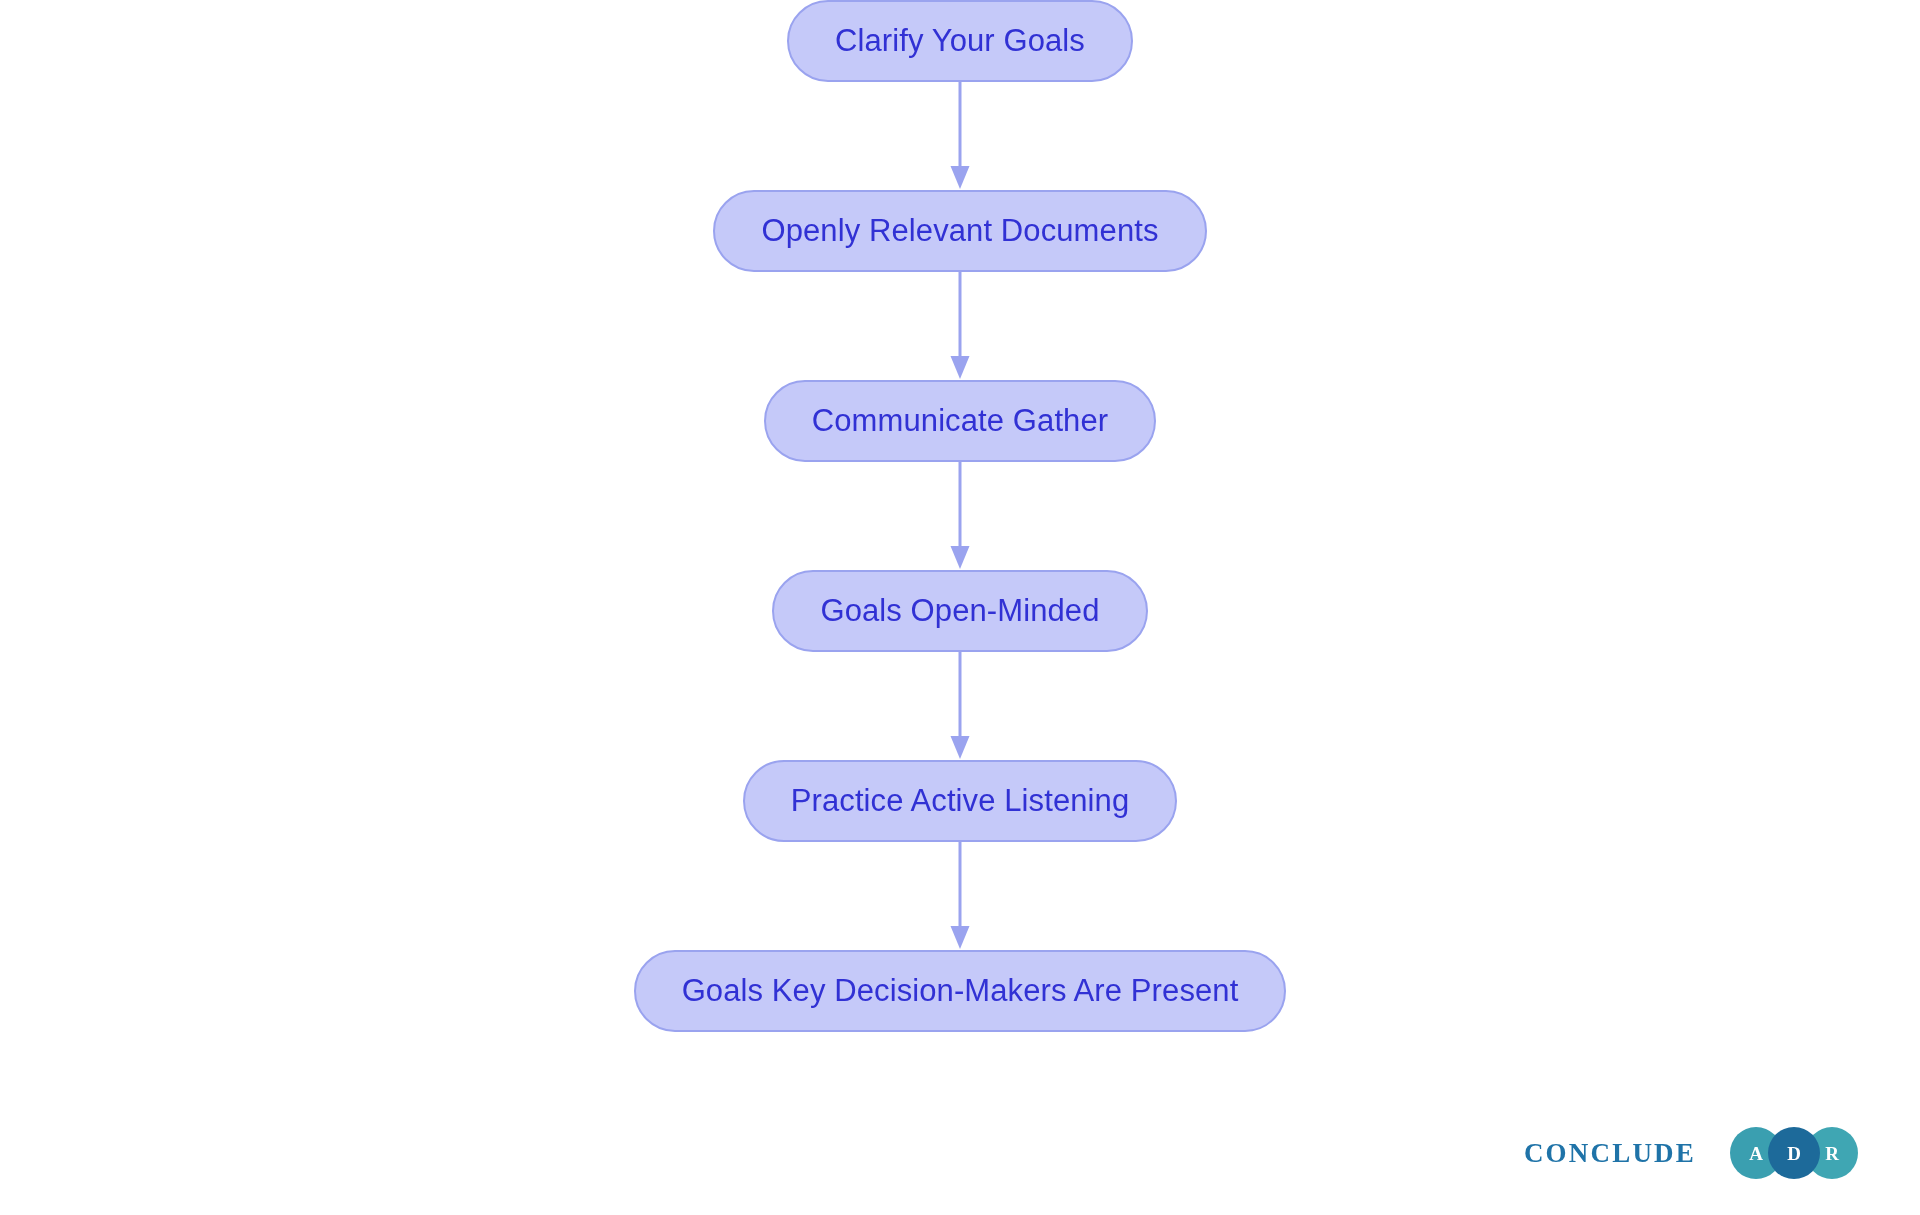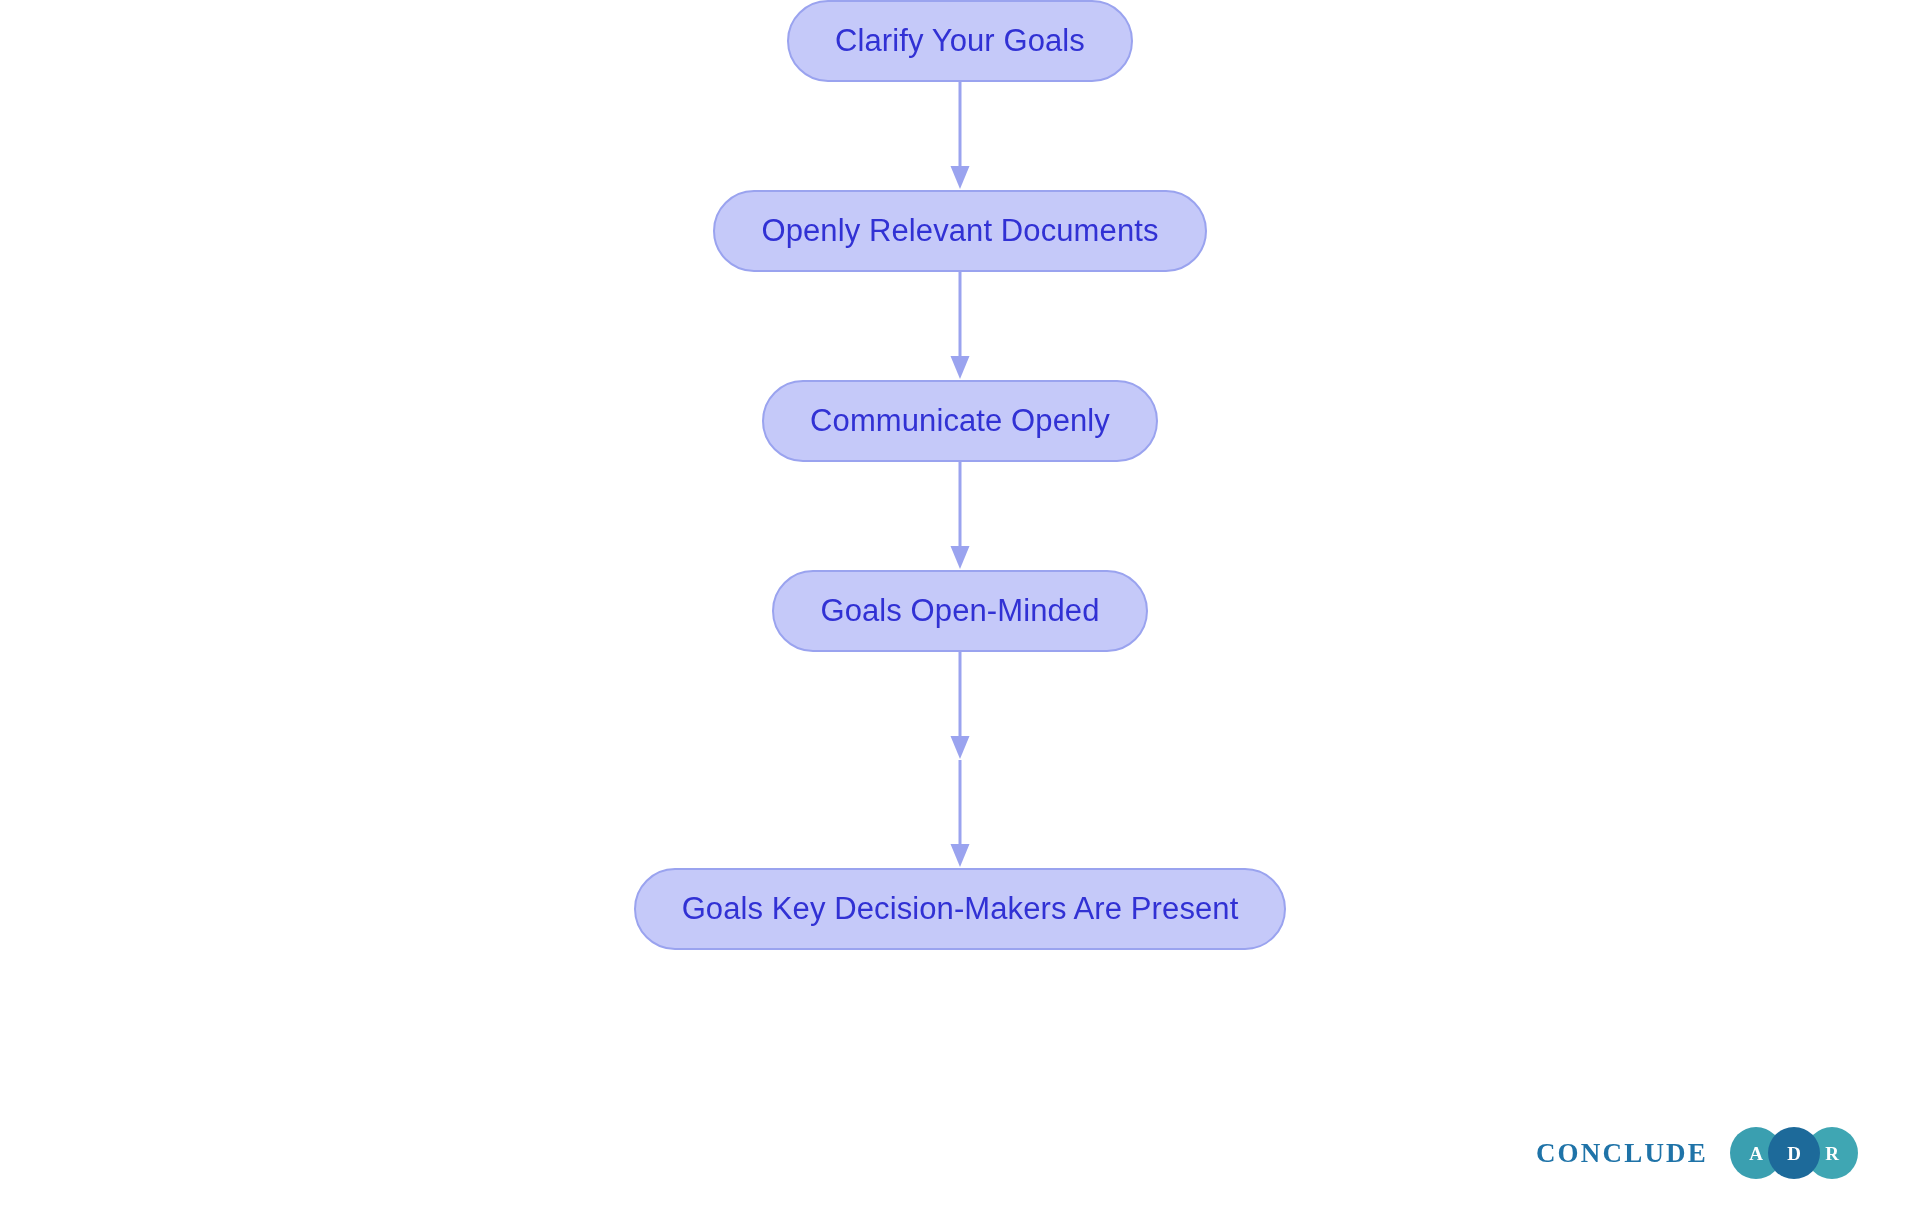--- a/index.html
+++ b/index.html
@@ -64,21 +64,21 @@
     overflow: visible;
   }
 
   
   #brand-logo {
     position: absolute;
     right: 62px;
     bottom: 36px;
     display: flex;
     align-items: center;
-    gap: 22px;
+    gap: 34px;
   }
 
   #brand-wordmark {
     font-family: "Liberation Serif", serif;
     font-weight: 700;
     font-size: 27px;
     letter-spacing: 2.2px;
     color: #1f73a8;
     line-height: 1;
   }
@@ -134,21 +134,21 @@
 
   <div class="connector">
     <svg width="40" height="108" viewBox="0 0 40 108" aria-hidden="true">
       <line x1="20" y1="0" x2="20" y2="86" stroke="#9aa3ef" stroke-width="3"></line>
       <polygon points="10.5,84 29.5,84 20,107" fill="#9aa3ef"></polygon>
     </svg>
   </div>
 
   <div class="node-row">
     <div class="node">
-      <span>Communicate Openly</span>
+      <span>Communicate Gather</span>
     </div>
   </div>
 
   <div class="connector">
     <svg width="40" height="108" viewBox="0 0 40 108" aria-hidden="true">
       <line x1="20" y1="0" x2="20" y2="86" stroke="#9aa3ef" stroke-width="3"></line>
       <polygon points="10.5,84 29.5,84 20,107" fill="#9aa3ef"></polygon>
     </svg>
   </div>
 
@@ -158,20 +158,25 @@
     </div>
   </div>
 
   <div class="connector">
     <svg width="40" height="108" viewBox="0 0 40 108" aria-hidden="true">
       <line x1="20" y1="0" x2="20" y2="86" stroke="#9aa3ef" stroke-width="3"></line>
       <polygon points="10.5,84 29.5,84 20,107" fill="#9aa3ef"></polygon>
     </svg>
   </div>
 
+  <div class="node-row">
+    <div class="node">
+      <span>Practice Active Listening</span>
+    </div>
+  </div>
 
   <div class="connector">
     <svg width="40" height="108" viewBox="0 0 40 108" aria-hidden="true">
       <line x1="20" y1="0" x2="20" y2="86" stroke="#9aa3ef" stroke-width="3"></line>
       <polygon points="10.5,84 29.5,84 20,107" fill="#9aa3ef"></polygon>
     </svg>
   </div>
 
   <div class="node-row">
     <div class="node">

